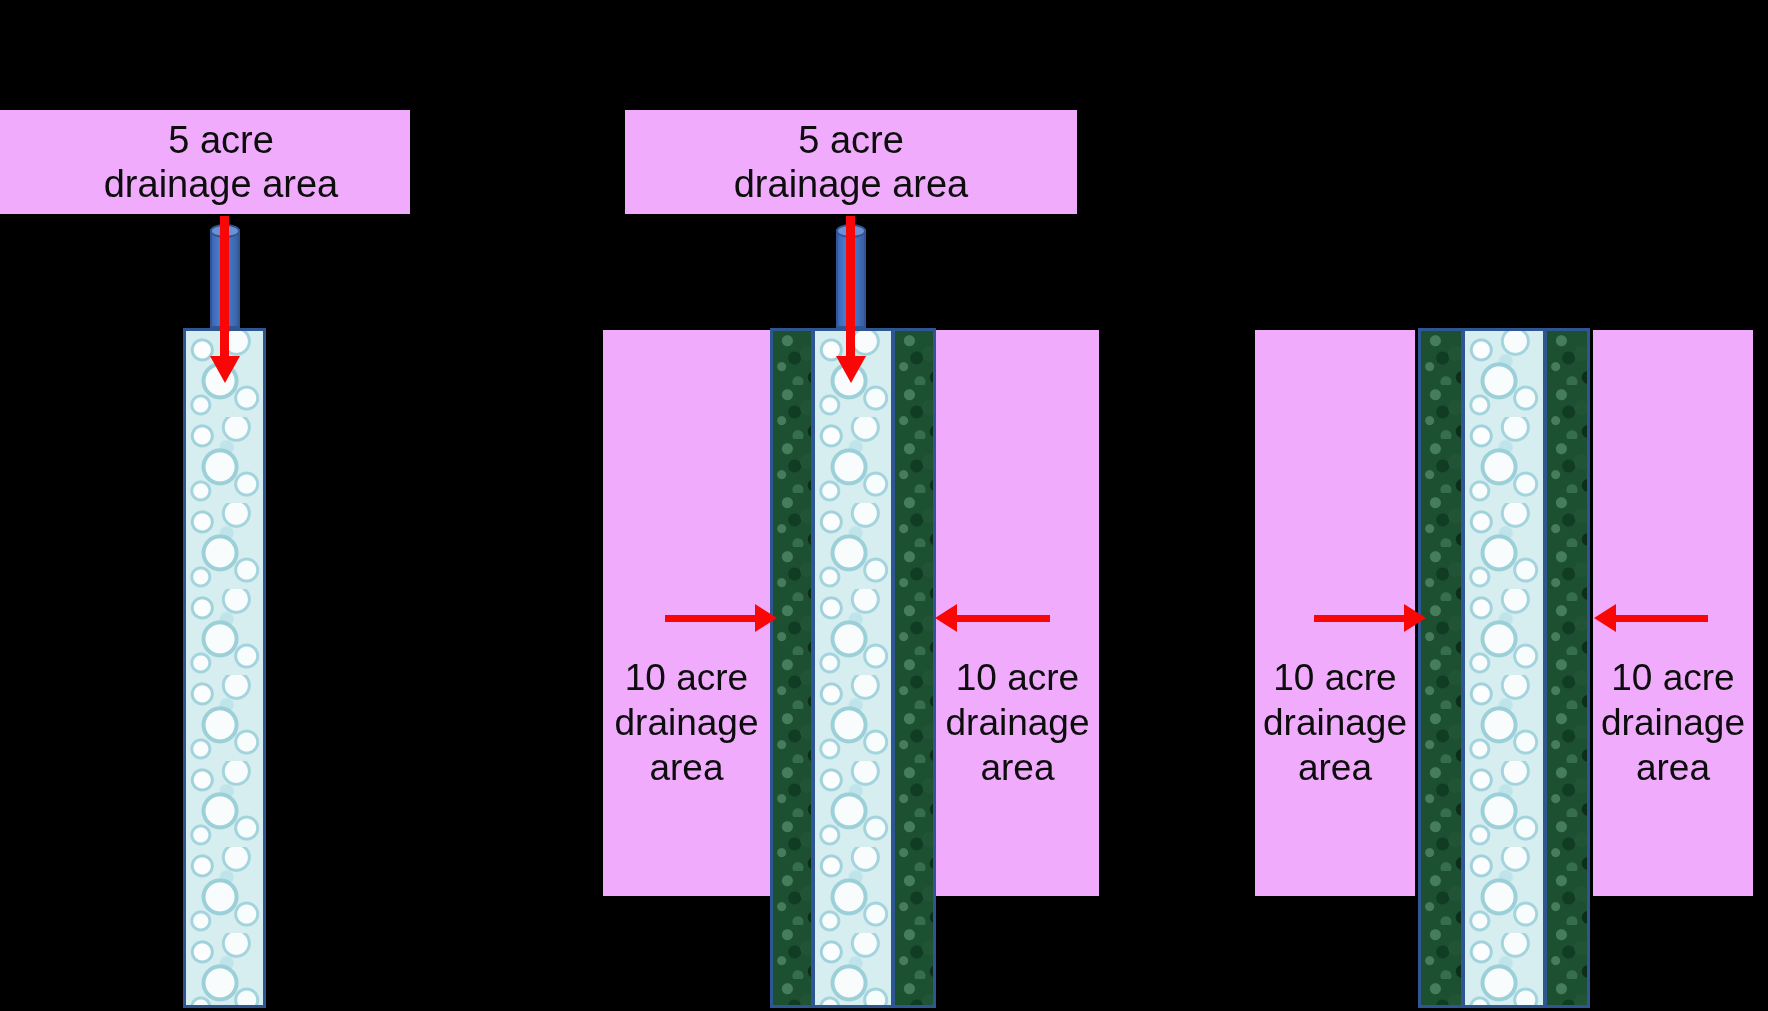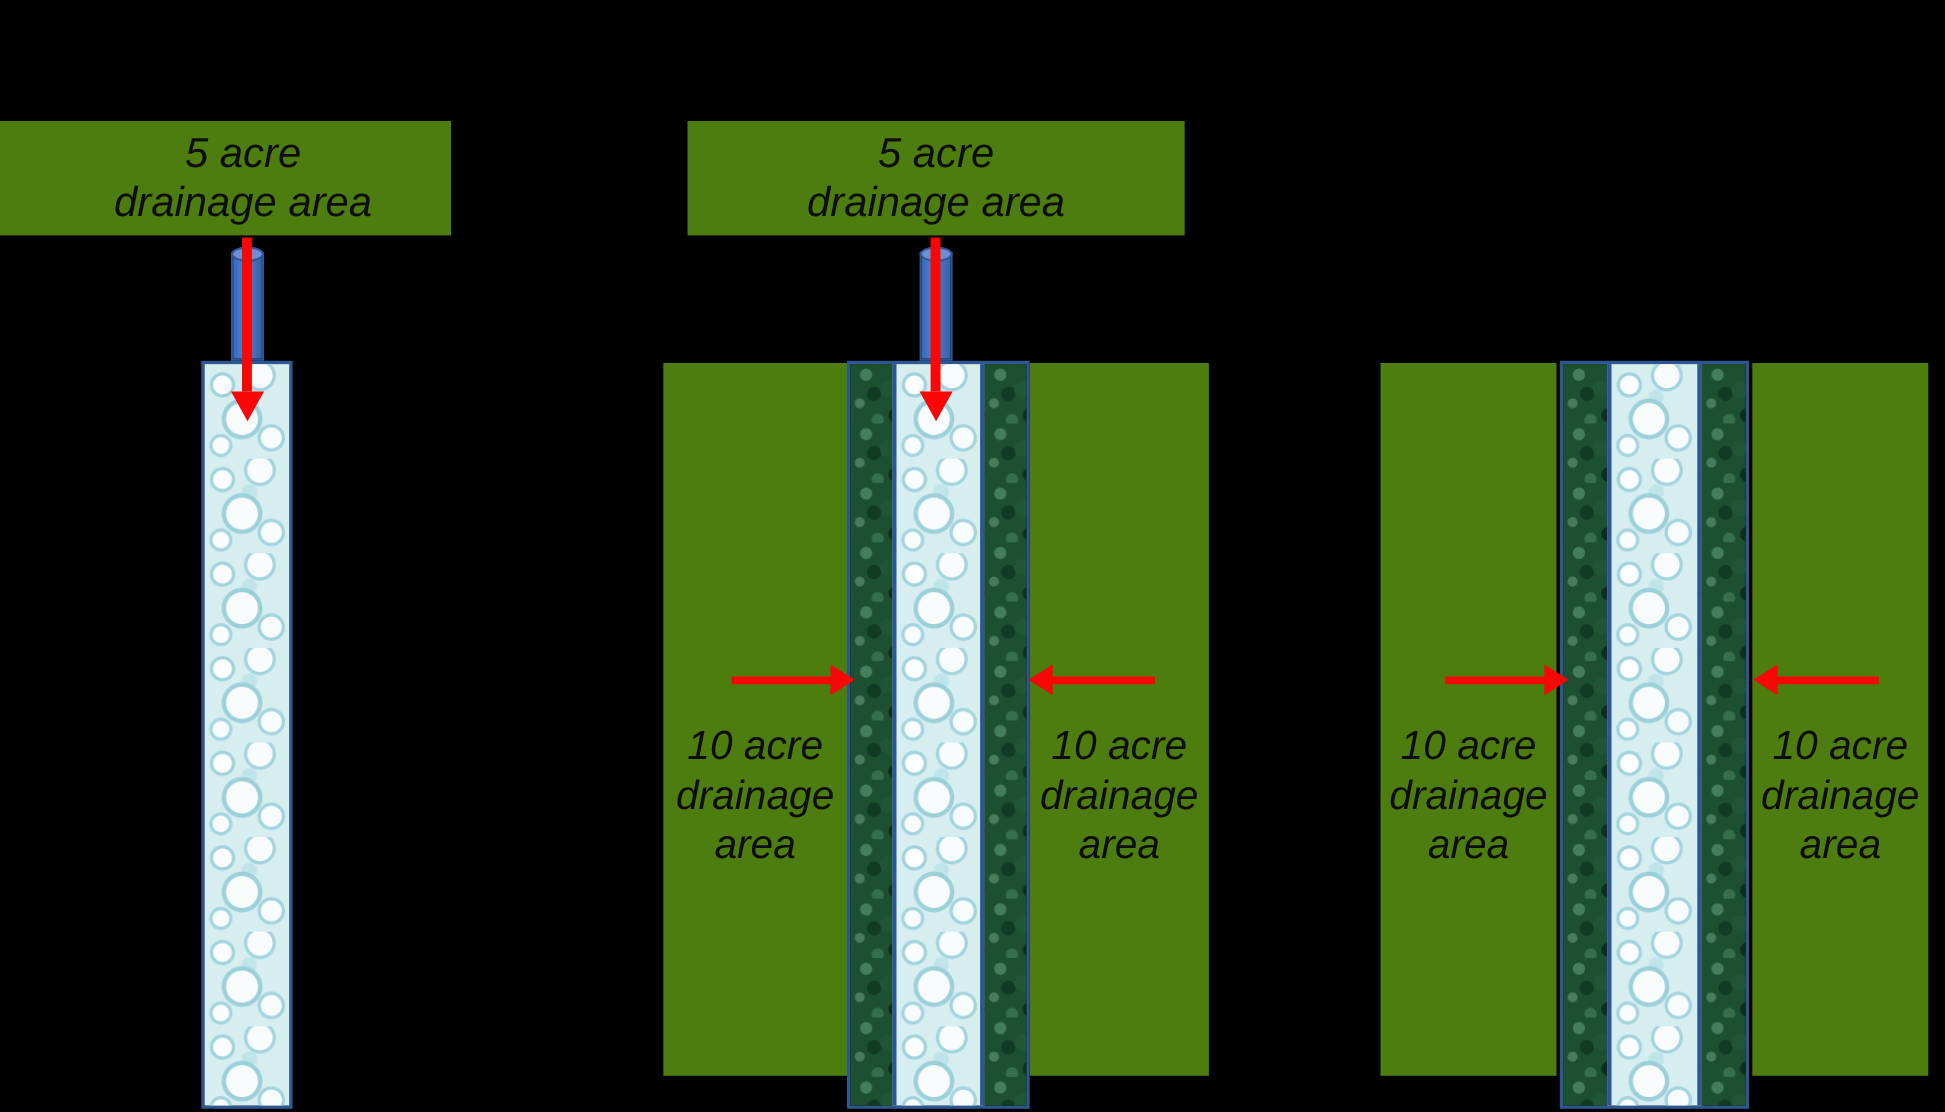--- a/index.html
+++ b/index.html
@@ -6,32 +6,31 @@
   .canvas{
     position:relative;
     width:1768px;height:1011px;
     background:#000;
     overflow:hidden;
     font-family:"Liberation Sans", sans-serif;
   }
   
   .peach-box{
     position:absolute;
-    background:#4d7c0f;
+    background:#f0abfc;
     color:#0d0d0d;
-    font-style:italic;
   }
   .top-box{
     top:110px;height:104px;
     display:flex;flex-direction:column;justify-content:center;
     text-align:center;
     font-size:38px;line-height:44px;
   }
   .side-box{
-    top:330px;height:648px;
+    top:330px;height:566px;
   }
   .ten-label{
     position:absolute;
     left:0;width:100%;
     top:325px;
     text-align:center;
     font-size:37px;line-height:45px;
     color:#0d0d0d;
   }
   

